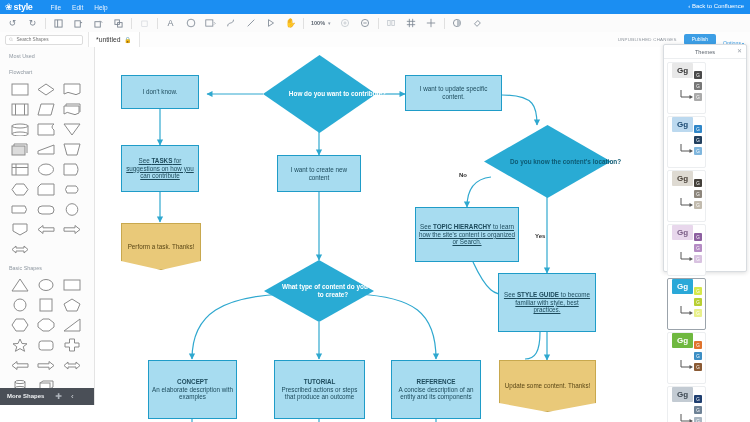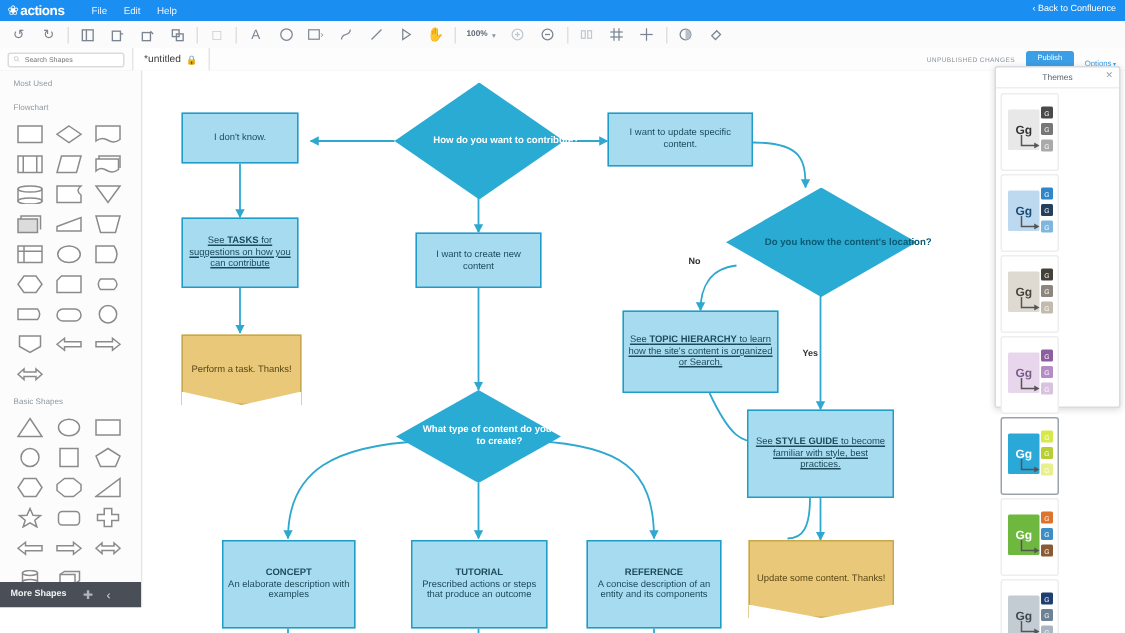--- a/index.html
+++ b/index.html
@@ -141,38 +141,38 @@
   }
   .themes-head .t{font-size:5.6px;color:#5d656e;line-height:6px;}
   .themes-close{position:absolute;right:4px;top:3px;font-size:6px;color:#9aa1a9;line-height:6px;cursor:pointer;}
   .theme-grid{display:flex;flex-wrap:wrap;padding:3px;gap:2px;}
   .theme-cell{
     width:37px;height:50px;border:1px solid #eceef0;border-radius:2px;
     position:relative;cursor:pointer;background:#fff;
   }
   .theme-cell.sel{border:1px solid #9ba3ab;}
   .tc-gg{
-    position:absolute;left:4px;top:10px;width:21px;height:27px;border-radius:1px;
+    position:absolute;left:4px;top:0;width:21px;height:15px;border-radius:1px;
     display:flex;align-items:center;justify-content:center;
     font-size:8px;font-weight:bold;line-height:8px;
   }
   .tc-s{position:absolute;right:3px;width:8px;height:8px;border-radius:1px;
     display:flex;align-items:center;justify-content:center;font-size:4.5px;line-height:5px;}
   .tc-s1{top:8px;} .tc-s2{top:19px;} .tc-s3{top:30px;}
   .tc-arrow{position:absolute;left:12px;top:27px;width:14px;height:9px;}
 </style>
 </head>
 <body>
 
 <div class="app">
 
   <div class="menubar">
     <div class="logo">
       <span class="bird">❀</span>
-      <span class="word">actions</span>
+      <span class="word">style</span>
     </div>
     <div class="menu-items">
       <span>File</span>
       <span>Edit</span>
       <span>Help</span>
     </div>
     <div class="back-link">‹ Back to Confluence</div>
   </div>
 
   <div class="toolbar">

